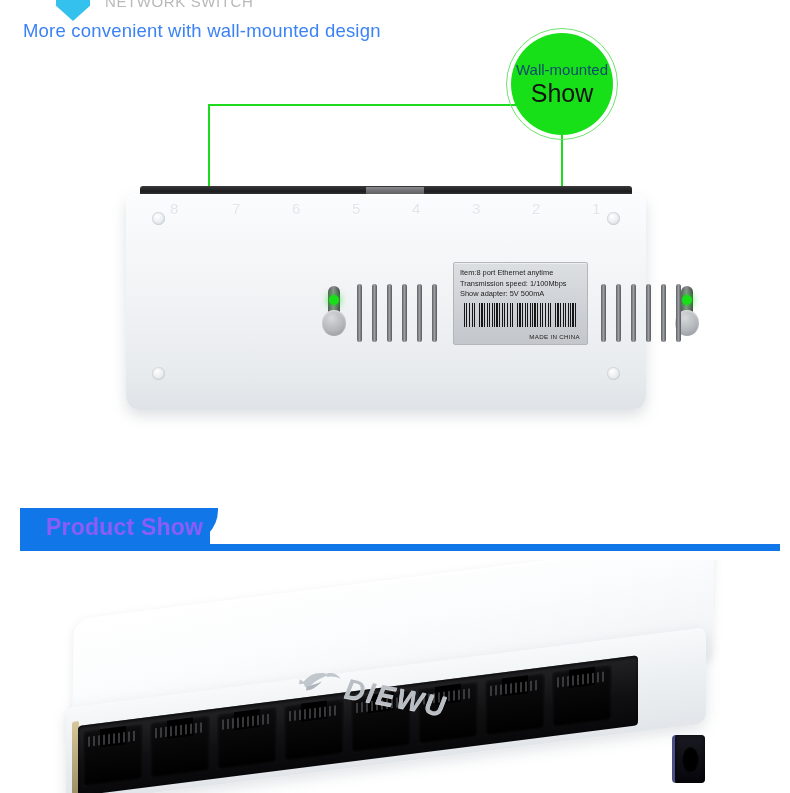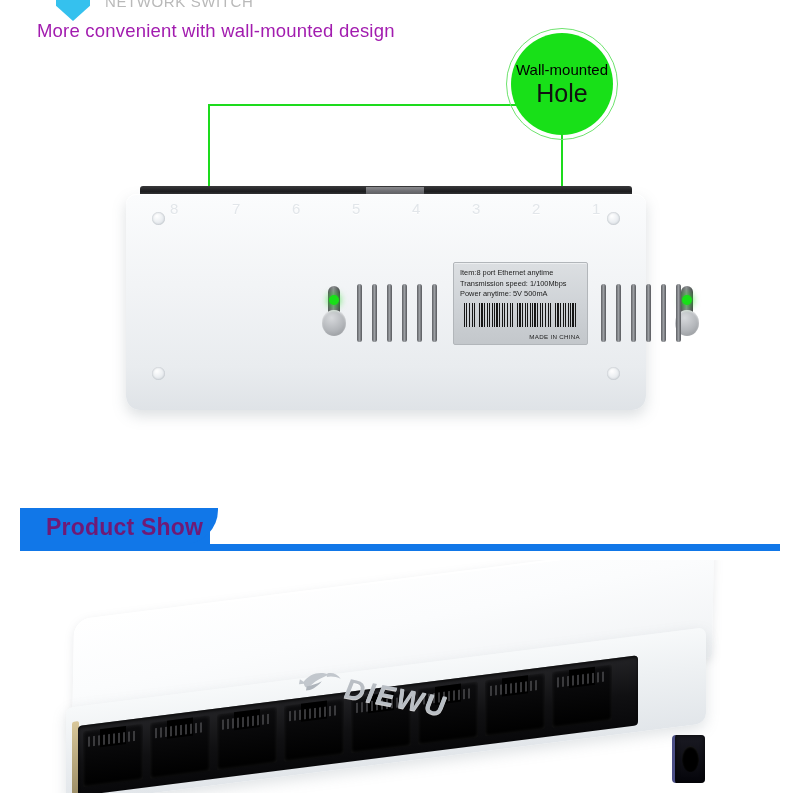--- a/index.html
+++ b/index.html
@@ -9,32 +9,32 @@
   }
   .page{position:absolute;left:0;top:0;width:790px;height:793px;overflow:hidden;}
 
   
   .hdr-icon{position:absolute;left:56px;top:-13px;width:34px;height:34px;
     background:#35c1ee;clip-path:polygon(0% 0%,100% 0%,100% 55%,50% 100%,0% 55%);}
   .hdr-title{position:absolute;left:105px;top:-7px;font-size:15px;letter-spacing:.6px;
     color:#b9b9b9;white-space:nowrap;}
 
   
-  .lead{position:absolute;left:37px;font-size:18.5px;color:#a21caf;
+  .lead{position:absolute;left:23px;font-size:18.5px;color:#3b82f6;
         letter-spacing:.2px;white-space:nowrap;font-weight:300;}
   .lead.l1{top:20px;}
   .lead.l2{top:48px;}
 
   
   .callout-ring{position:absolute;left:506px;top:28px;width:112px;height:112px;
     border-radius:50%;border:1.5px solid #6ee36e;box-sizing:border-box;}
   .callout{position:absolute;left:511px;top:33px;width:102px;height:102px;border-radius:50%;
     background:#18e018;display:flex;flex-direction:column;align-items:center;
     justify-content:center;}
-  .callout .c-sm{font-size:15px;color:#000000;line-height:1;font-weight:400;}
+  .callout .c-sm{font-size:15px;color:#0c4a6e;line-height:1;font-weight:400;}
   .callout .c-lg{font-size:25px;color:#111;line-height:1.05;margin-top:3px;font-weight:400;}
 
   
   .lead-line{position:absolute;background:#1ddb1d;}
   .ll-h{left:208px;top:104px;width:354px;height:1.6px;}
   .ll-v-left{left:208px;top:104px;width:1.6px;height:196px;}
   .ll-v-right{left:561px;top:131px;width:1.6px;height:170px;}
 
   
   .device{position:absolute;left:126px;top:186px;width:520px;height:230px;}
@@ -91,21 +91,21 @@
   .made{position:absolute;right:7px;bottom:4px;font-size:6.2px;color:#1c1c1c;letter-spacing:.3px;}
 
   
   .banner-wrap{position:absolute;left:20px;top:508px;width:760px;height:45px;}
   .banner-tab{position:absolute;left:0;top:0;width:190px;height:36px;background:#1177e8;
     border-radius:0 0 0 0;}
   .banner-curve{position:absolute;left:170px;top:0;width:48px;height:36px;overflow:hidden;}
   .banner-curve:before{content:"";position:absolute;left:-20px;top:0;width:48px;height:36px;
     background:#1177e8;border-bottom-right-radius:34px;}
   .banner-title{position:absolute;left:26px;top:6px;font-size:23px;font-weight:bold;
-    color:#701a75;letter-spacing:.2px;white-space:nowrap;}
+    color:#8b5cf6;letter-spacing:.2px;white-space:nowrap;}
   .banner-bar{position:absolute;left:0;top:36px;width:760px;height:7px;background:#1177e8;}
 
   
   .photo{position:absolute;left:0;top:560px;width:790px;height:233px;overflow:hidden;}
   .sw-top{position:absolute;left:72px;top:60px;width:640px;height:118px;
     background:linear-gradient(175deg,#ffffff 0%,#fbfcfd 42%,#f0f2f4 100%);
     transform:skewY(-7.2deg) skewX(-1deg);transform-origin:left bottom;
     border-radius:16px 18px 4px 4px;
     box-shadow:0 3px 10px rgba(120,130,140,.18), inset 0 2px 0 #fff;}
   .sw-front{position:absolute;left:66px;top:148px;width:640px;height:96px;
@@ -152,21 +152,21 @@
 
   <div class="lead l1">More convenient with wall-mounted design</div>
 
   <div class="lead-line ll-h"></div>
   <div class="lead-line ll-v-left"></div>
   <div class="lead-line ll-v-right"></div>
 
   <div class="callout-ring"></div>
   <div class="callout">
     <div class="c-sm">Wall-mounted</div>
-    <div class="c-lg">Hole</div>
+    <div class="c-lg">Show</div>
   </div>
 
   <div class="device">
     <div class="dev-top-edge"></div>
     <div class="dev-body"></div>
 
     <div class="dev-numbers">
       <span style="left:44px;">8</span>
       <span style="left:106px;">7</span>
       <span style="left:166px;">6</span>
@@ -206,21 +206,21 @@
         <i></i>
       <i></i>
         <i></i>
       <i></i>
         <i></i>
     </div>
 
     <div class="label">
       <p>Item:8 port Ethernet anytime</p>
       <p>Transmission speed: 1/100Mbps</p>
-      <p>Power anytime: 5V 500mA</p>
+      <p>Show adapter: 5V 500mA</p>
       <div class="barcode"></div>
       <div class="made">MADE IN CHINA</div>
     </div>
   </div>
 
   <div class="banner-wrap">
     <div class="banner-tab"></div>
     <div class="banner-curve"></div>
     <div class="banner-title">Product Show</div>
     <div class="banner-bar"></div>

